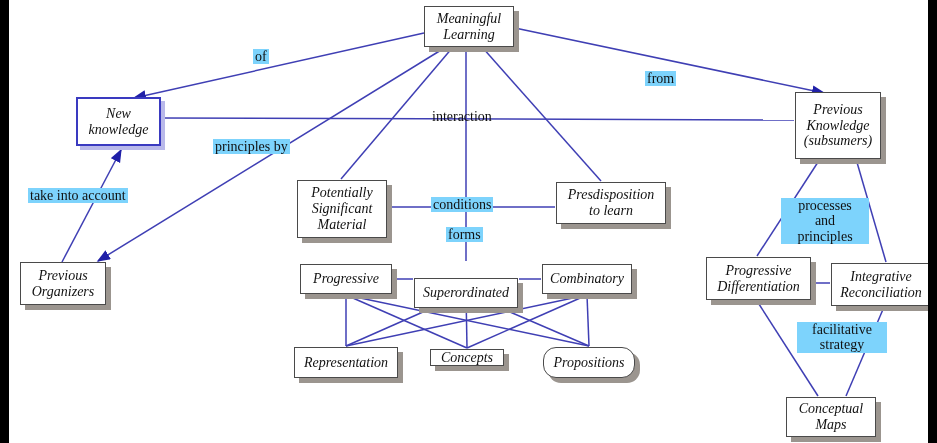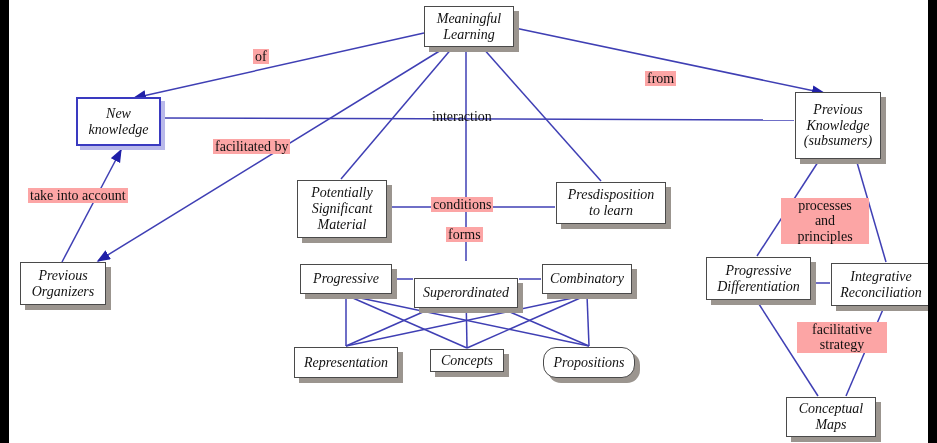--- a/index.html
+++ b/index.html
@@ -28,21 +28,21 @@
     padding:2px 4px;
     font-style:italic;
   }
   .node.blue{
     border:2px solid #3a3ac0;
     box-shadow:4px 4px 0 #b9b9ea;
   }
   .lbl{
     position:absolute;
     font-size:14px;line-height:1.1;
-    background:#fca5a5;
+    background:#7dd3fc;
     white-space:pre-line;
     text-align:center;
     padding:0 2px;
   }
   .lbl.nobg{background:transparent;}
 </style>
 </head>
 <body>
 
 <div id="stage">
@@ -110,40 +110,40 @@
 to learn</div>
 
   <div class="node" style="left:300px;top:264px;width:92px;height:30px;">Progressive</div>
 
   <div class="node" style="left:414px;top:262px;width:104px;height:30px;margin-top:16px;">Superordinated</div>
 
   <div class="node" style="left:542px;top:264px;width:90px;height:30px;">Combinatory</div>
 
   <div class="node" style="left:294px;top:347px;width:104px;height:31px;">Representation</div>
 
-  <div class="node" style="left:430px;top:349px;width:74px;height:23px;">Concepts</div>
+  <div class="node" style="left:430px;top:349px;width:74px;height:17px;">Concepts</div>
 
   <div class="node" style="left:543px;top:347px;width:92px;height:31px;border-radius:13px;">Propositions</div>
 
   <div class="node" style="left:706px;top:257px;width:105px;height:43px;">Progressive
 Differentiation</div>
 
   <div class="node" style="left:831px;top:263px;width:100px;height:43px;">Integrative
 Reconciliation</div>
 
   <div class="node" style="left:786px;top:397px;width:90px;height:40px;">Conceptual
 Maps</div>
 
   <span class="lbl" style="left:253px;top:49px;">of</span>
 
   <span class="lbl" style="left:645px;top:55px;margin-top:16px;">from</span>
 
   <span class="lbl nobg" style="left:430px;top:109px;">interaction</span>
 
-  <span class="lbl" style="left:213px;top:139px;">facilitated by</span>
+  <span class="lbl" style="left:213px;top:139px;">principles by</span>
 
   <span class="lbl" style="left:28px;top:188px;">take into account</span>
 
   <span class="lbl" style="left:431px;top:197px;">conditions</span>
 
   <span class="lbl" style="left:446px;top:227px;">forms</span>
 
   <span class="lbl" style="left:781px;top:198px;width:84px;">processes
 and
 principles</span>

